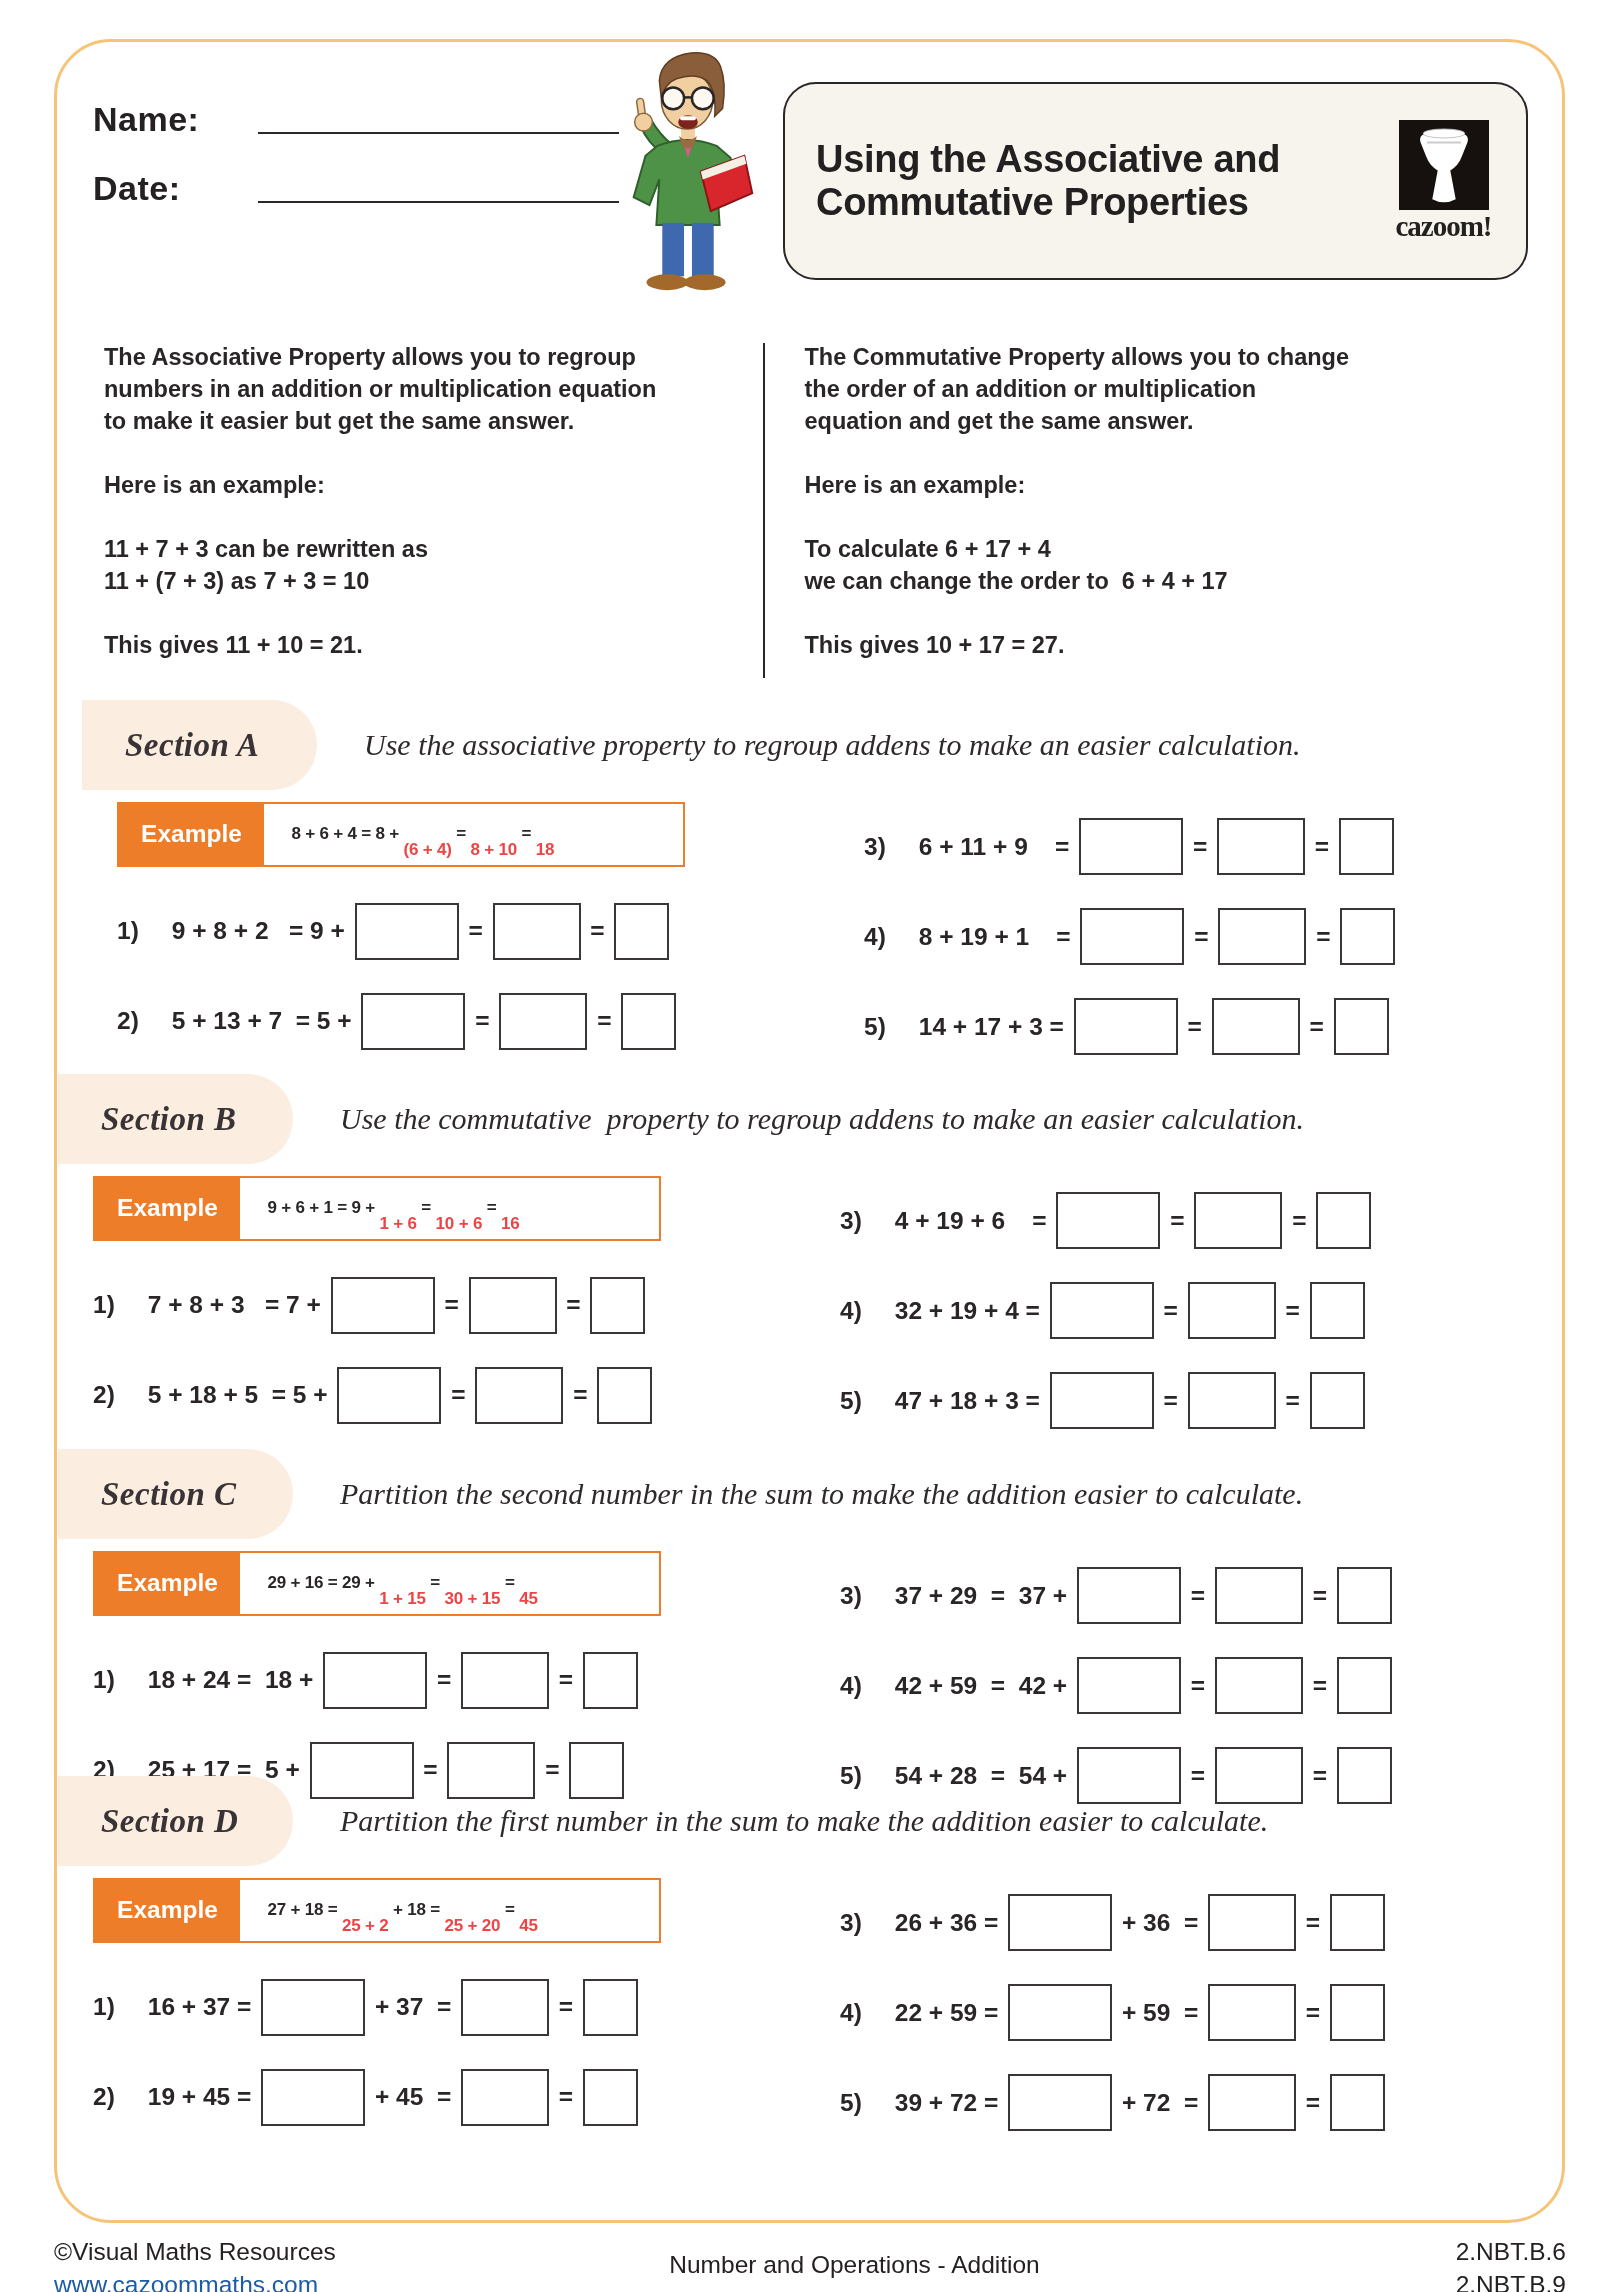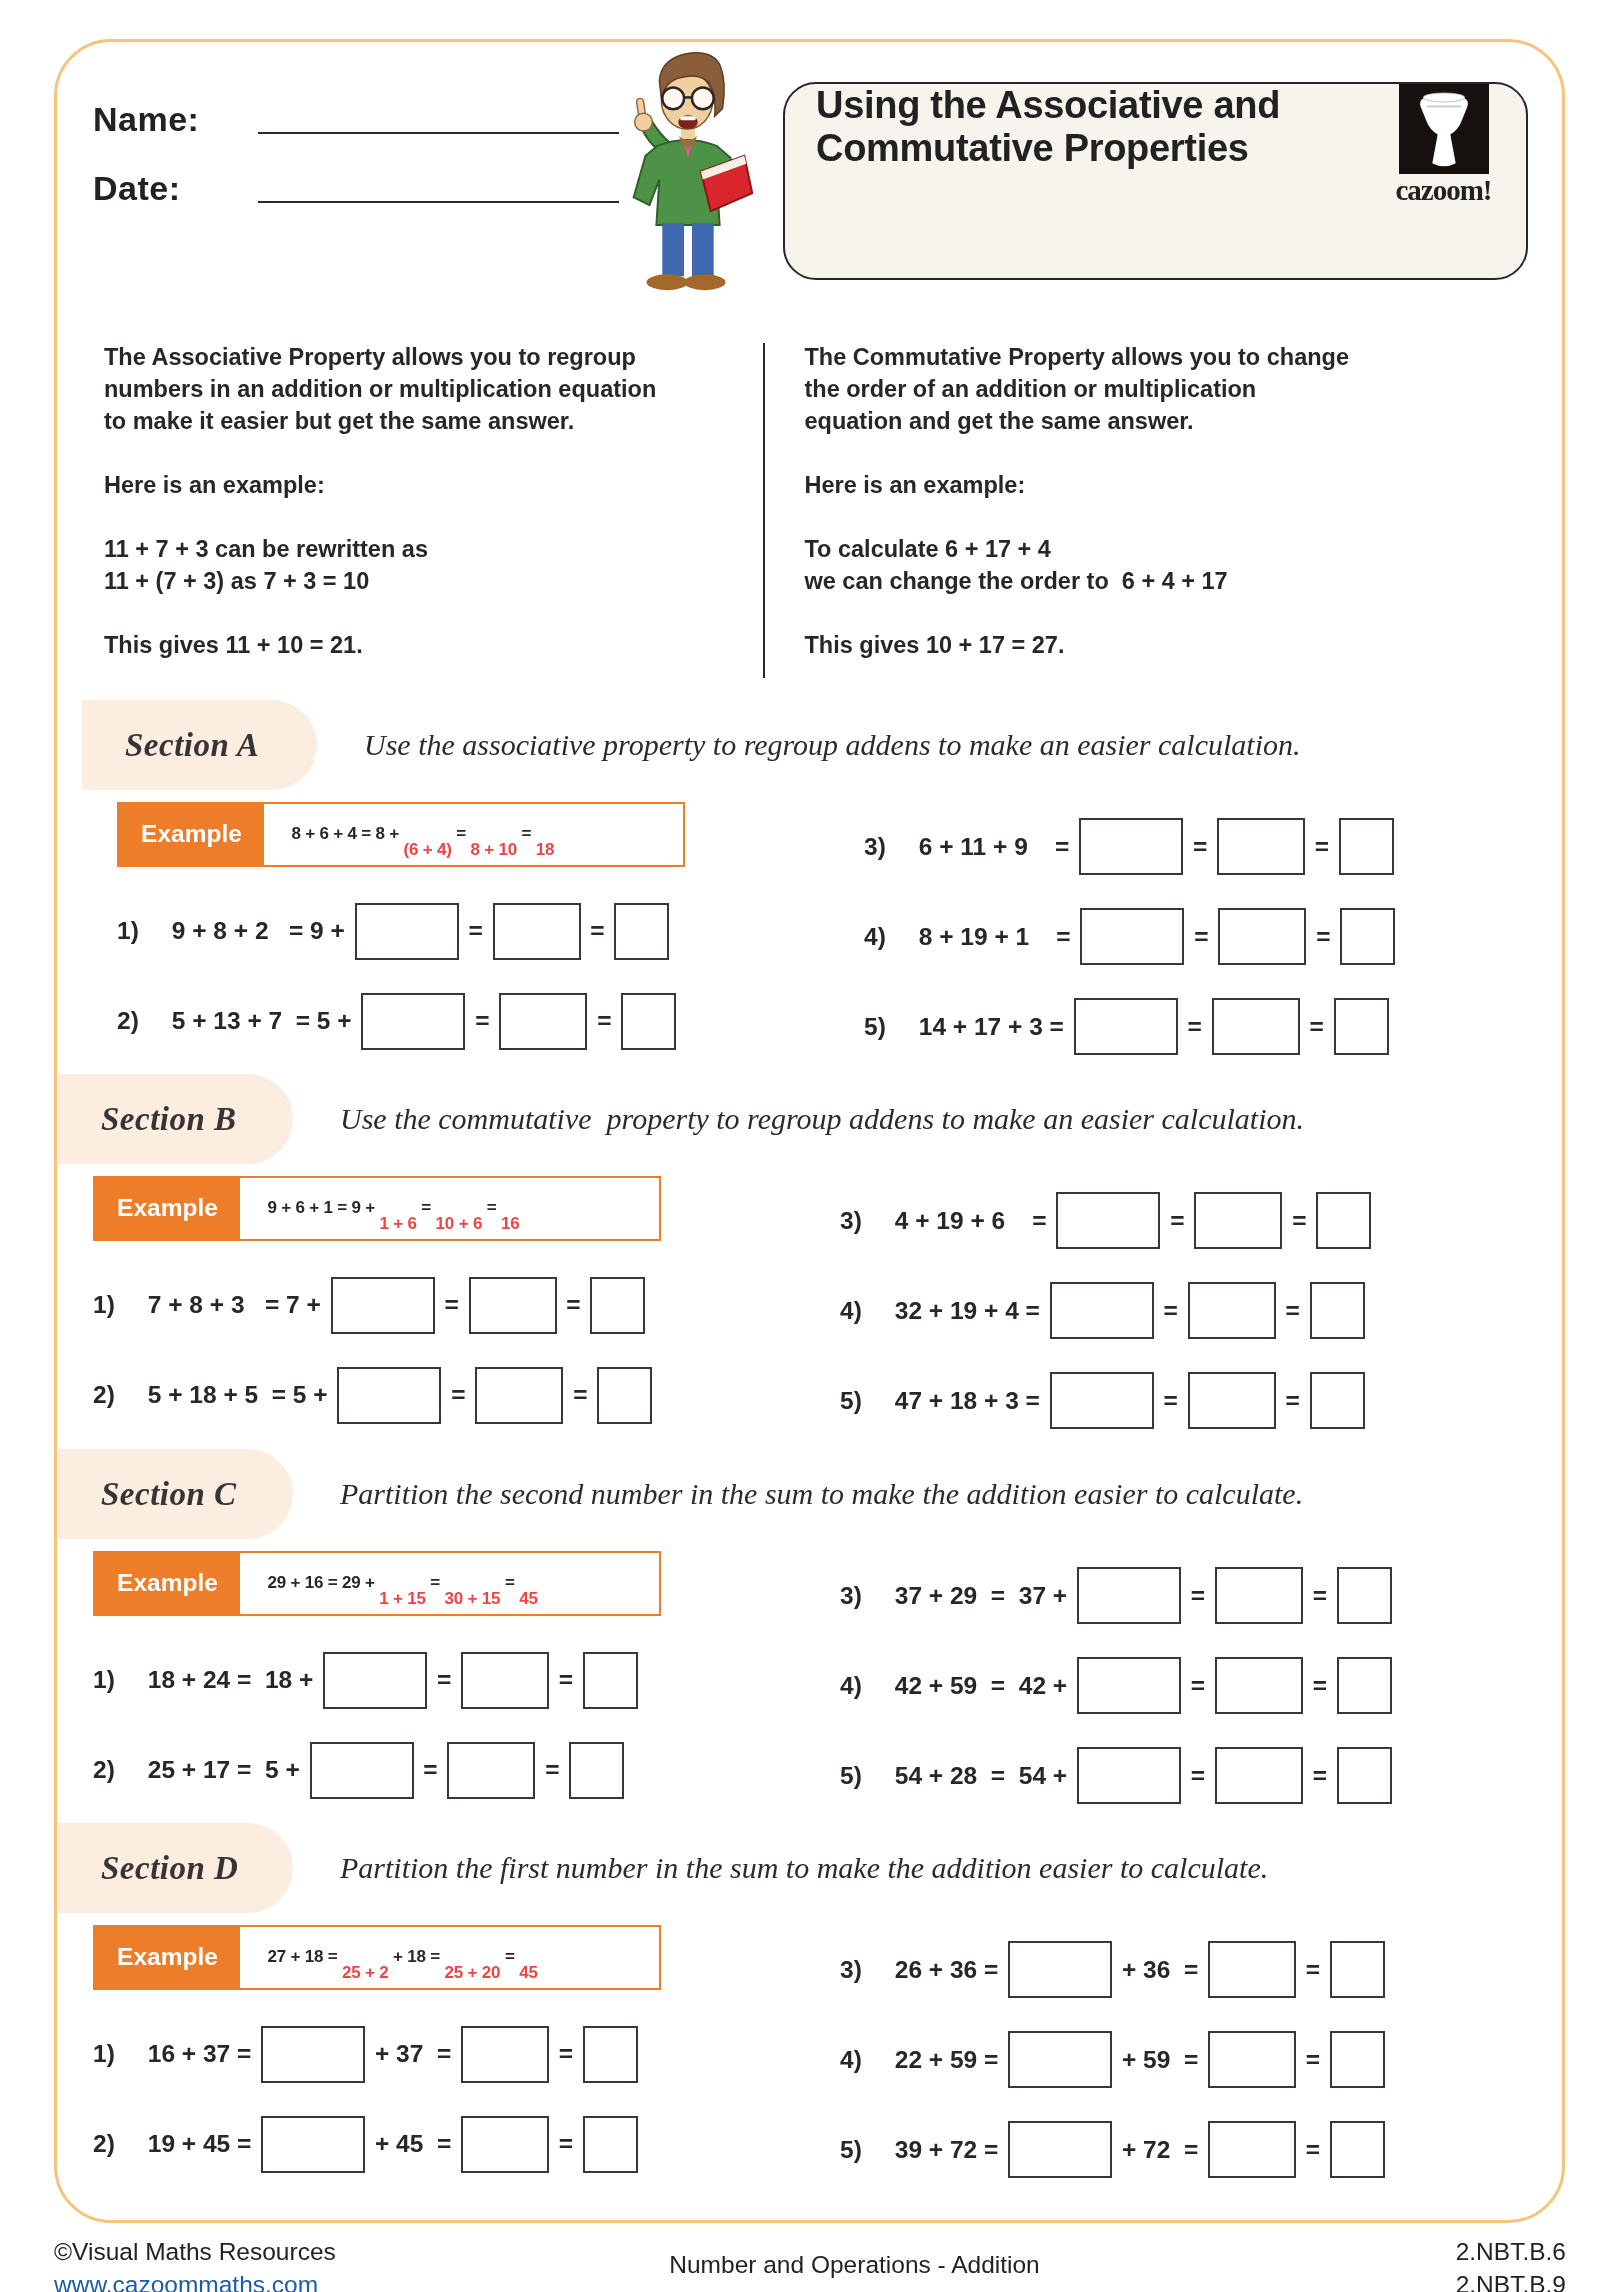--- a/index.html
+++ b/index.html
@@ -9,39 +9,39 @@
          border:3.9px solid #f6c478;border-radius:57px;}
 
   
   .field{position:absolute;left:93px;display:flex;align-items:flex-end;}
   #name-field{top:100px;} #date-field{top:169px;}
   .field-label{font-size:34px;font-weight:bold;width:145px;letter-spacing:0.5px;}
   .field-line{width:361px;height:3.9px;border-bottom:2.9px solid #2c2829;margin-left:19.6px;margin-bottom:4.9px;}
   .teacher{position:absolute;left:600px;top:47px;width:176px;height:255px;}
   .title-box{position:absolute;left:783px;top:82px;width:745px;height:198px;box-sizing:border-box;
              background:#f6f4ec;border:2.9px solid #2a2627;border-radius:33px;display:flex;
-             align-items:flex-start;padding:0 23.5px 0 31px;gap:11.8px;}
+             align-items:center;padding:0 23.5px 0 31px;gap:11.8px;}
   .title-text{flex:1;font-size:38px;font-weight:bold;line-height:1.14;letter-spacing:-0.3px;color:#232021;}
   .logo{width:118px;display:flex;flex-direction:column;align-items:center;}
   .logo svg{width:90px;height:90px;}
   .logo-text{font-family:"Liberation Serif",serif;font-weight:bold;font-size:29px;color:#232021;letter-spacing:-1px;}
 
   
   .intro{position:absolute;left:104px;top:341px;display:flex;}
   .icol{width:637px;font-size:23.5px;font-weight:bold;line-height:32px;color:#2a2627;}
   .icol p{margin:0 0 32px 0;white-space:pre-wrap;}
   .icol p:last-child{margin:0;}
   .intro-divider{width:2.9px;background:#2a2627;height:335px;margin:2px 39px 0 21.6px;}
 
   
   .sec{position:absolute;left:58px;width:1506px;}
   #sections .sec:nth-child(1){top:700px;padding-left:24px;}
   #sections .sec:nth-child(2){top:1074px;}
   #sections .sec:nth-child(3){top:1449px;}
-  #sections .sec:nth-child(4){top:1823px;}
+  #sections .sec:nth-child(4){top:1776px;}
   .sec-head{display:flex;align-items:center;height:90px;}
   .sec-label-box{width:235px;height:90px;background:#fbeee1;border-radius:0 45px 45px 0;
                  display:flex;align-items:center;box-sizing:border-box;padding-left:43px;flex:0 0 auto;}
   .sec-label{font-family:"Liberation Serif",serif;font-style:italic;font-weight:bold;
              font-size:33px;color:#3a3335;letter-spacing:0.5px;}
   .sec-instruction{font-family:"Liberation Serif",serif;font-style:italic;font-size:30px;
                    color:#2e292b;margin-left:47px;white-space:pre;}
   .sec-body{display:flex;margin-top:11.8px;padding-left:35px;}
   .col-left{width:747px;flex:0 0 auto;}
   .col-right{flex:1;}

